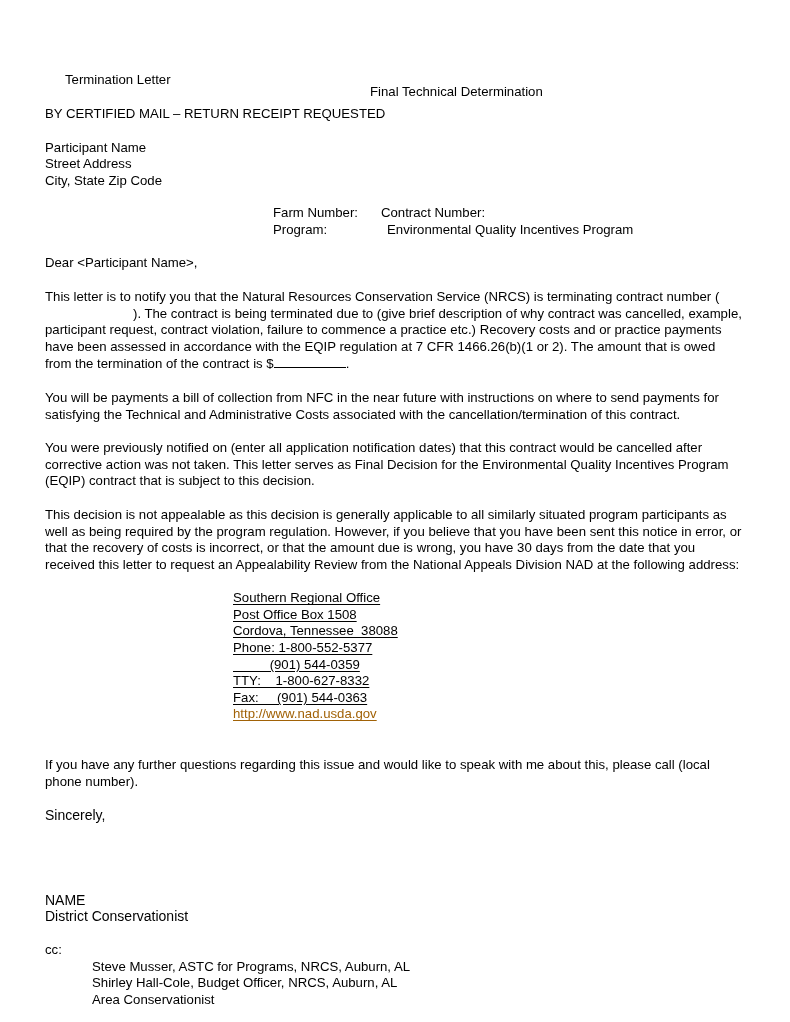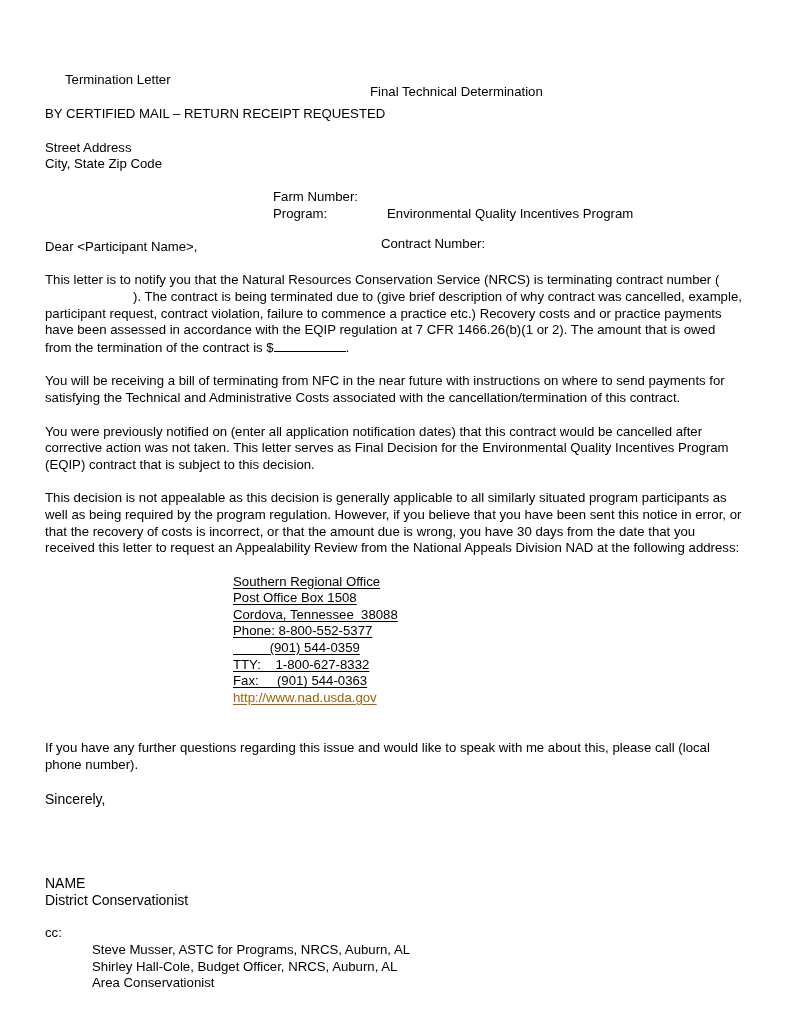--- a/index.html
+++ b/index.html
@@ -77,21 +77,21 @@
   .addr-block .line { font-size: 13.2px; line-height: 16.6px; }
 
   
   .fp-row {
     position: relative;
     height: 17px;
     font-size: 13.2px;
     line-height: 16.6px;
   }
   .fp-label { position: absolute; left: 228px; top: 0; }
-  .fp-value-a { position: absolute; left: 336px; top: 0; margin-top: 47px; }
+  .fp-value-a { position: absolute; left: 336px; top: 0; }
   .fp-value-b { position: absolute; left: 342px; top: 0; text-align: right; }
 
   .salutation {
     font-size: 13.2px;
     line-height: 16.6px;
   }
 
   
   .gap-wide { display: inline-block; width: 88px; }
   .blank-ul {
@@ -143,20 +143,21 @@
     </div>
 
     <div class="spacer-md"></div>
 
     <div class="certified">BY CERTIFIED MAIL – RETURN RECEIPT REQUESTED</div>
 
     <div class="spacer-md"></div>
 
 
     <div class="addr-block">
+      <div class="line">Participant Name</div>
       <div class="line">Street Address</div>
       <div class="line">City, State Zip Code</div>
     </div>
 
     <div class="spacer-sm"></div>
 
     <div class="fp-row">
       <span class="fp-label">Farm Number:</span>
       <span class="fp-value-a">Contract Number:</span>
     </div>
@@ -168,37 +169,37 @@
     <div class="spacer-sm"></div>
 
     <div class="salutation">Dear &lt;Participant Name&gt;,</div>
 
     <div class="spacer-md"></div>
 
     <p class="para"><span>This letter is to notify you that the Natural Resources Conservation Service (NRCS) is terminating contract number (</span><span class="gap-wide"></span><span>).  The contract is being terminated due to (give brief description of why contract was cancelled, example, participant request, contract violation, failure to commence a practice etc.)   Recovery costs and or practice payments have been assessed in accordance with the EQIP regulation at 7 CFR 1466.26(b)(1 or 2).  The amount that is owed from the termination of the contract is $</span><span class="blank-ul"></span><span>.</span></p>
 
     <div class="spacer-md"></div>
 
-    <p class="para">You will be receiving a bill of terminating from NFC in the near future with instructions on where to send payments for satisfying the Technical and Administrative Costs associated with the cancellation/termination of this contract.</p>
+    <p class="para">You will be payments a bill of collection from NFC in the near future with instructions on where to send payments for satisfying the Technical and Administrative Costs associated with the cancellation/termination of this contract.</p>
 
     <div class="spacer-md"></div>
 
     <p class="para">You were previously notified on (enter all application notification dates) that this contract would be cancelled after corrective action was not taken.  This letter serves as Final Decision for the Environmental Quality Incentives Program (EQIP) contract that is subject to this decision.</p>
 
     <div class="spacer-md"></div>
 
     <p class="para">This decision is not appealable as this decision is generally applicable to all similarly situated program participants as well as being required by the program regulation.  However, if you believe that  you have been sent this notice in error, or that the recovery of costs is incorrect, or that the amount due is wrong, you have 30 days from the date that you received this letter to request an Appealability Review from the National Appeals Division NAD at the following address:</p>
 
     <div class="spacer-md"></div>
 
     <div class="nad-block">
       <span class="nad-line"><span class="u">Southern Regional Office</span></span>
       <span class="nad-line"><span class="u">Post Office Box 1508</span></span>
       <span class="nad-line"><span class="u">Cordova, Tennessee  38088</span></span>
-      <span class="nad-line"><span class="u">Phone: 8-800-552-5377</span></span>
+      <span class="nad-line"><span class="u">Phone: 1-800-552-5377</span></span>
       <span class="nad-line"><span class="u">          (901) 544-0359</span></span>
       <span class="nad-line"><span class="u">TTY:    1-800-627-8332</span></span>
       <span class="nad-line"><span class="u">Fax:     (901) 544-0363</span></span>
       <span class="nad-line"><a class="nad-url" href="#">http://www.nad.usda.gov</a></span>
     </div>
 
     <div class="spacer-lg"></div>
 
     <p class="para">If you have any further questions regarding this issue and would like to speak with me about this, please call (local phone number).</p>
 

